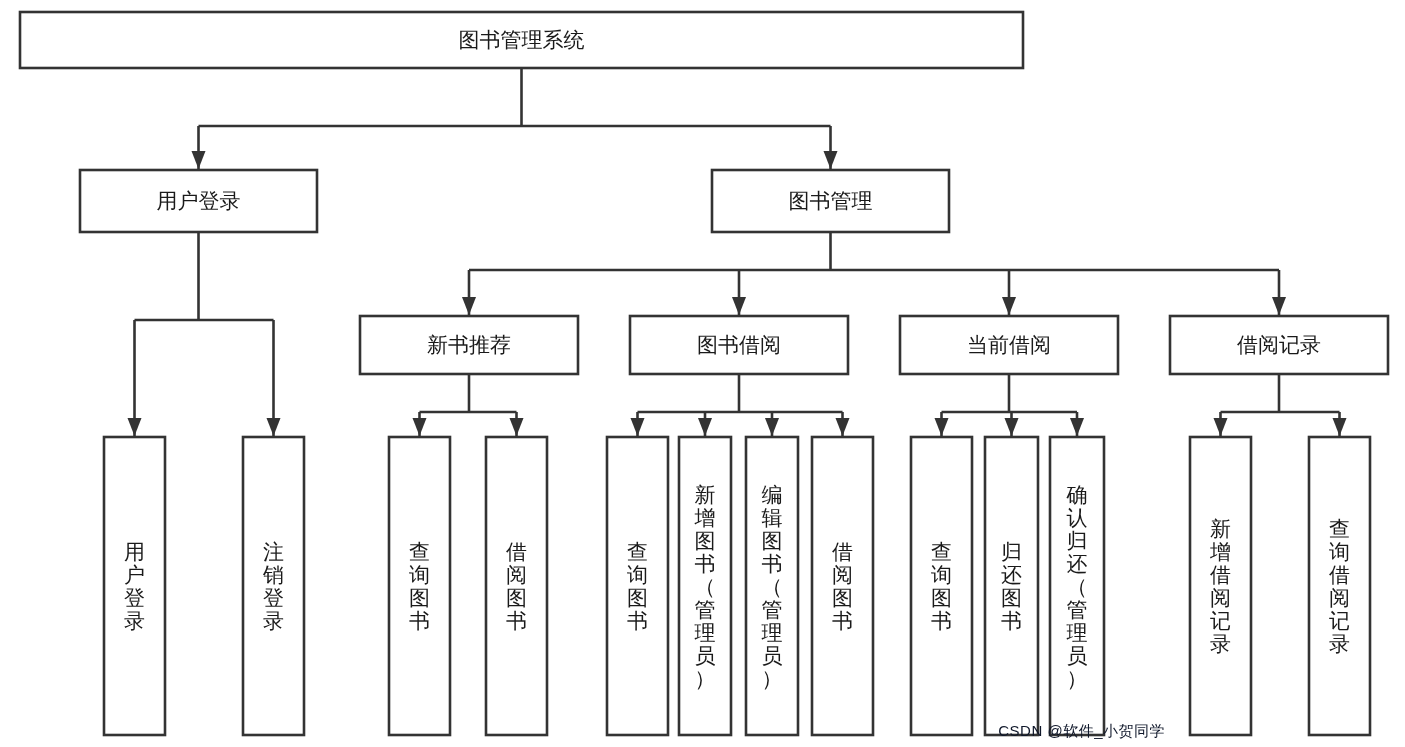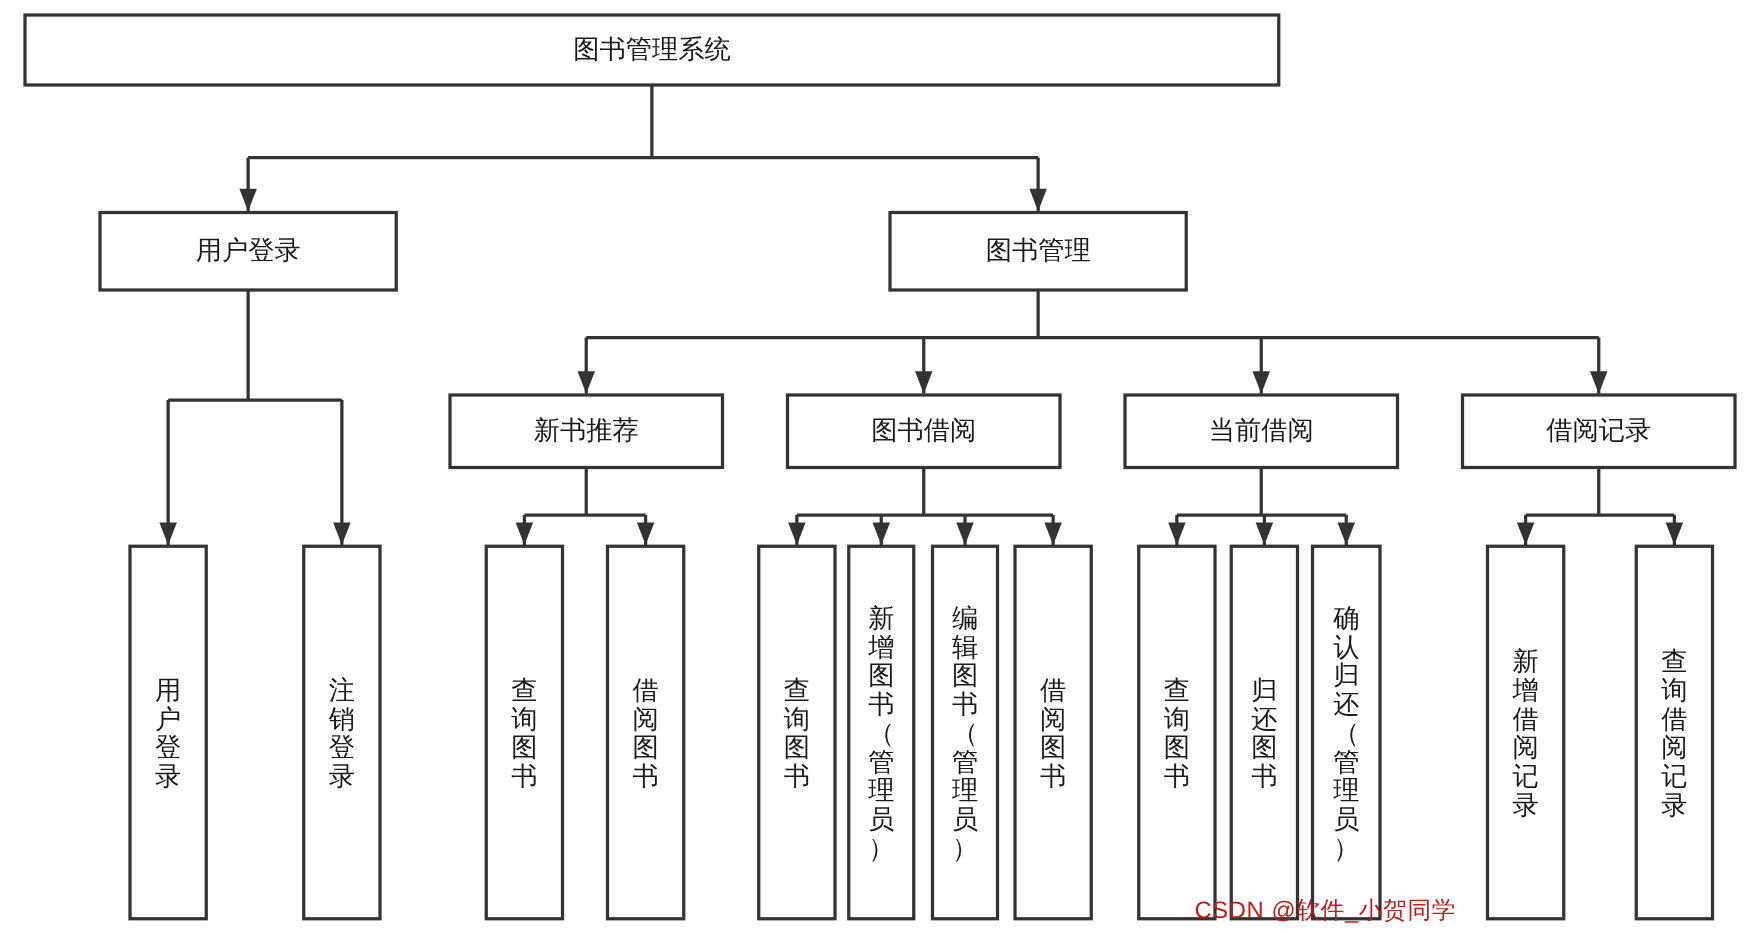--- a/index.html
+++ b/index.html
@@ -52,22 +52,22 @@
     font-family: "Liberation Sans", "DejaVu Sans", sans-serif;
     fill: #1a1a1a;
     font-size: 21px;
     text-anchor: middle;
   }
   .watermark {
     position: absolute;
     right: 12px;
     bottom: 6px;
     font-family: "Liberation Sans", "DejaVu Sans", sans-serif;
-    font-size: 19px;
-    color: #b91c1c;
+    font-size: 15px;
+    color: #0f172a;
     letter-spacing: 0.5px;
     white-space: nowrap;
     pointer-events: none;
     margin-left: 29px;
   }
 </style>
 </head>
 <body>
 
 <div id="diagram-root">

